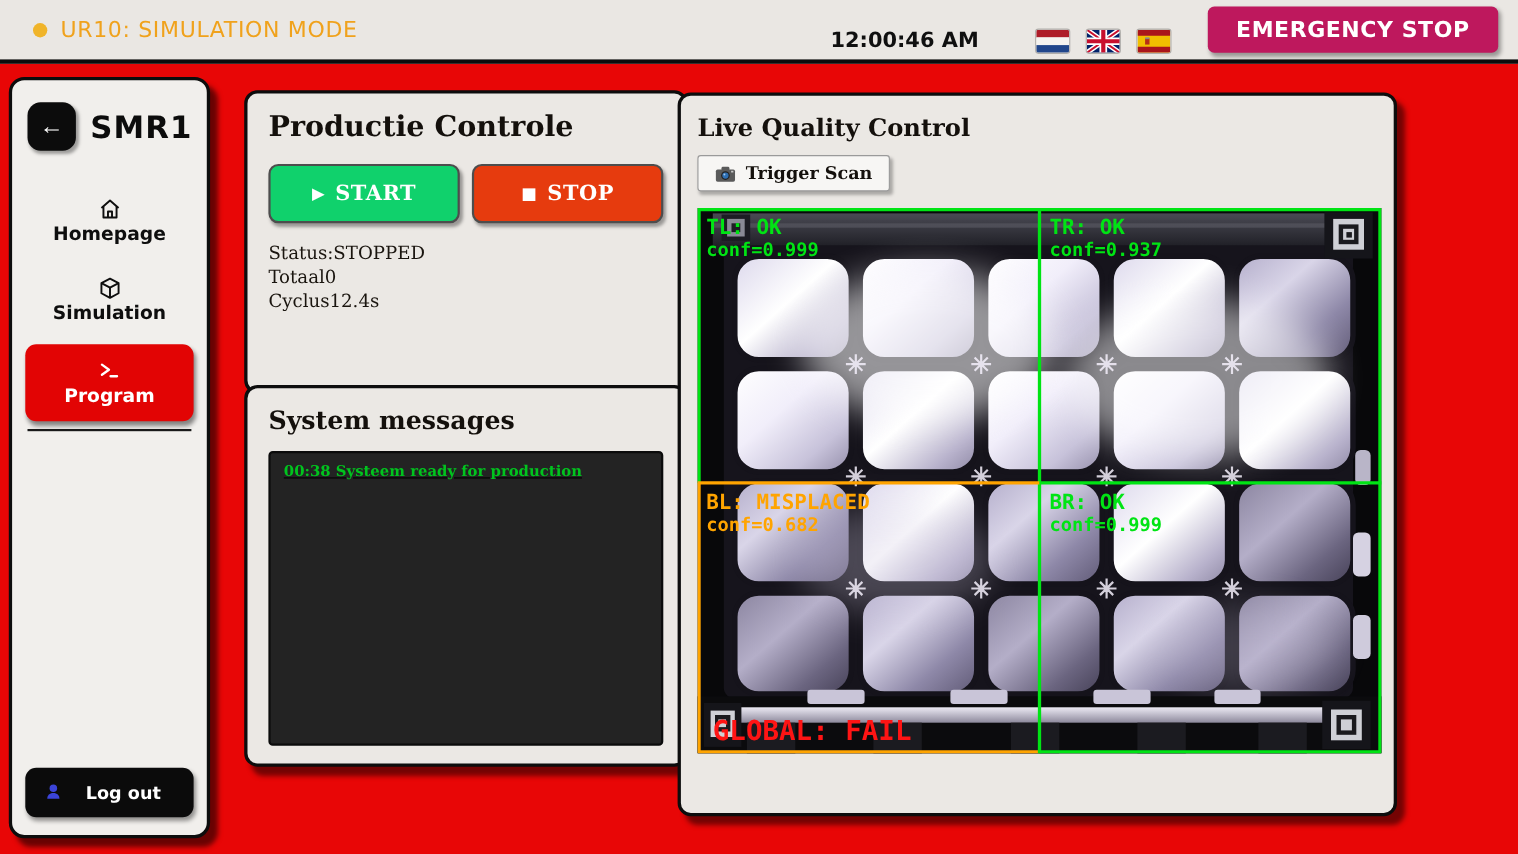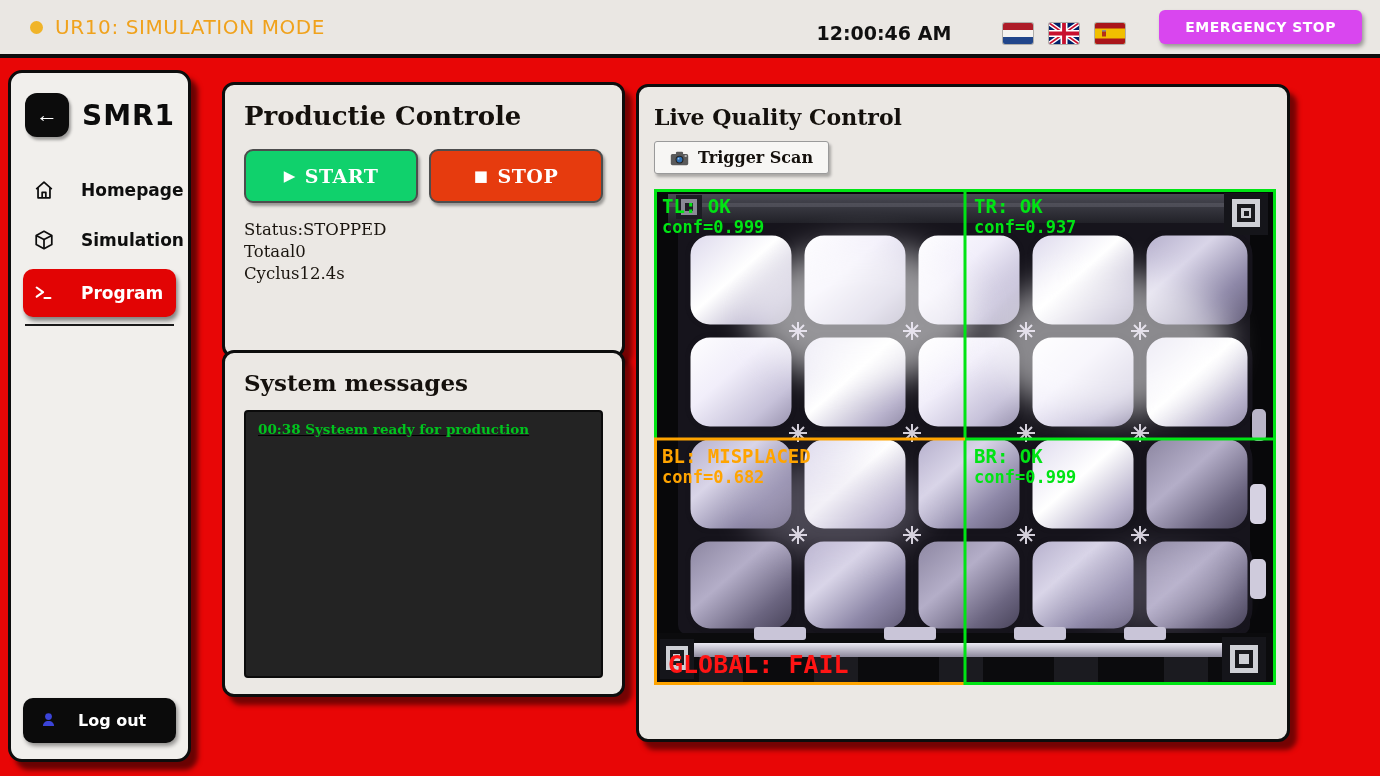--- a/index.html
+++ b/index.html
@@ -17,42 +17,42 @@
     display:flex; align-items:center; padding:0 18px 0 30px;
   }
   .mode-group { display:flex; align-items:center; gap:12px; }
   .status-dot { width:13px; height:13px; border-radius:50%; background:#f0b429; }
   .mode-text { color:#f0a21c; font-size:20px; letter-spacing:.6px; }
   .topbar-right { margin-left:auto; display:flex; align-items:flex-end; }
   .clock { font-weight:bold; font-size:19px; color:#101010; margin-right:52px; }
   .flags { display:flex; align-items:center; gap:16px; margin-right:34px; }
   .flag { width:30px; height:21px; border-radius:2px; box-shadow:0 0 0 1px rgba(0,0,0,.25); overflow:hidden; display:block; cursor:pointer; }
   .emergency-btn {
-    background:#d946ef; color:#fff; font-weight:bold; font-size:14px;
+    background:#be185d; color:#fff; font-weight:bold; font-size:20px;
     border:none; border-radius:6px; padding:9px 26px; letter-spacing:.5px;
     box-shadow:2px 3px 4px rgba(0,0,0,.35); cursor:pointer;
     font-family:"DejaVu Sans","Liberation Sans",sans-serif;
   }
   
   .sidebar {
     position:absolute; left:8px; top:70px; width:183px; height:692px;
     background:#f1efec; border:3px solid #0d0d0d; border-radius:14px;
     box-shadow:7px 8px 5px rgba(0,0,0,.55);
     display:flex; flex-direction:column; padding:20px 12px 16px;
   }
   .sidebar-header { display:flex; align-items:center; gap:13px; margin:0 0 28px 2px; }
   .back-btn {
     width:44px; height:44px; background:#0c0c0c; color:#fff; border:none;
     border-radius:12px; font-size:22px; cursor:pointer; line-height:1;
     box-shadow:2px 3px 3px rgba(0,0,0,.35);
   }
   .sidebar-title { font-size:28px; font-weight:bold; letter-spacing:1px; color:#0c0c0c; }
   .nav-item {
-    display:flex; align-items:center; gap:26px; padding:10px 10px; margin:4px 0;
-    font-size:17px; font-weight:bold; color:#0e0e0e; border-radius:10px; cursor:pointer;
+    display:flex; align-items:center; gap:2px; padding:10px 10px; margin:4px 0;
+    font-size:17px; font-weight:bold; color:#0e0e0e; border-radius:10px; cursor:pointer;flex-direction:column;
   }
   .nav-item svg { flex:0 0 auto; }
   .nav-item.active {
     background:#e20404; color:#fff;
     box-shadow:2px 4px 4px rgba(0,0,0,.45); padding:13px 10px;
   }
   .nav-sep { border:none; border-top:2px solid #191919; margin:3px 2px 0; }
   .logout-btn {
     margin-top:auto; display:flex; align-items:center; gap:20px;
     background:#0b0b0b; color:#fff; border:none; border-radius:10px;
@@ -84,21 +84,21 @@
   #messages-panel { left:222px; top:350px; width:403px; height:347px; padding:16px 19px; }
   #messages-panel h2 { font-size:23px; margin-bottom:14px; }
   .console {
     background:#232323; border:2px solid #0b0b0b; border-radius:4px;
     height:268px; padding:9px 12px; overflow:hidden;text-decoration:underline;
   }
   .console-entry {
     color:#00c41e; font-family:"DejaVu Serif","Liberation Serif",serif;
     font-size:13.5px; font-weight:bold;
   }
-  #quality-panel { left:636px; top:84px; width:654px; height:658px; padding:17px 15px; }
+  #quality-panel { left:616px; top:84px; width:654px; height:658px; padding:17px 15px; }
   #quality-panel h2 { font-size:22px; margin-bottom:11px; }
   .trigger-btn {
     display:inline-flex; align-items:center; gap:9px;
     background:#f7f6f4; border:1px solid #9a9a9a; border-radius:3px;
     padding:6px 15px; cursor:pointer;
     font-family:"DejaVu Serif","Liberation Serif",serif; font-weight:bold; font-size:16px;
     color:#14100c; box-shadow:2px 3px 3px rgba(0,0,0,.28);text-align:right;
   }
   .camera-wrap { margin-top:15px; }
   .camera-wrap svg { display:block; }

